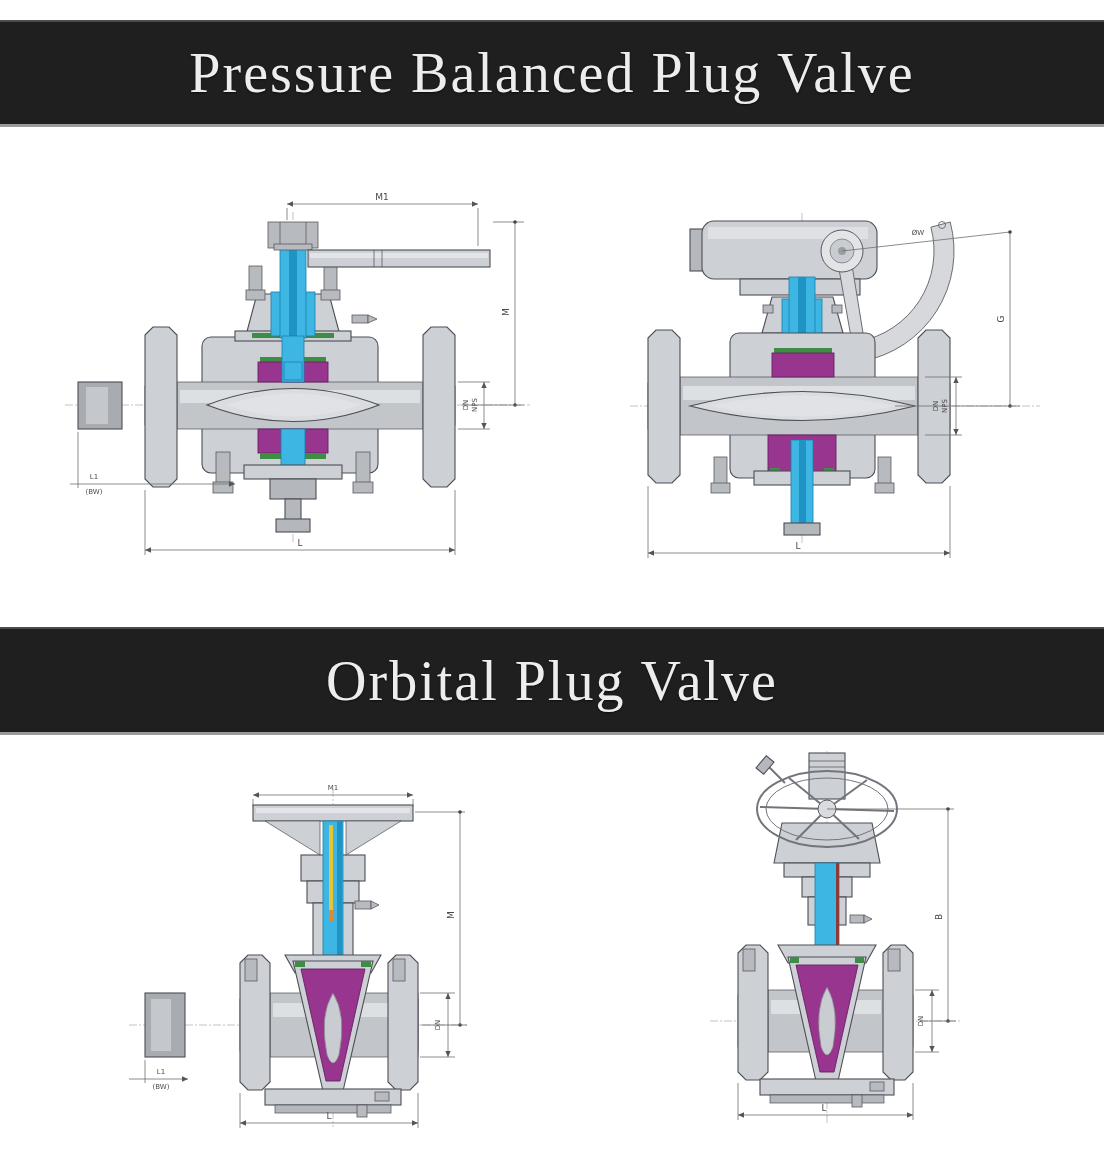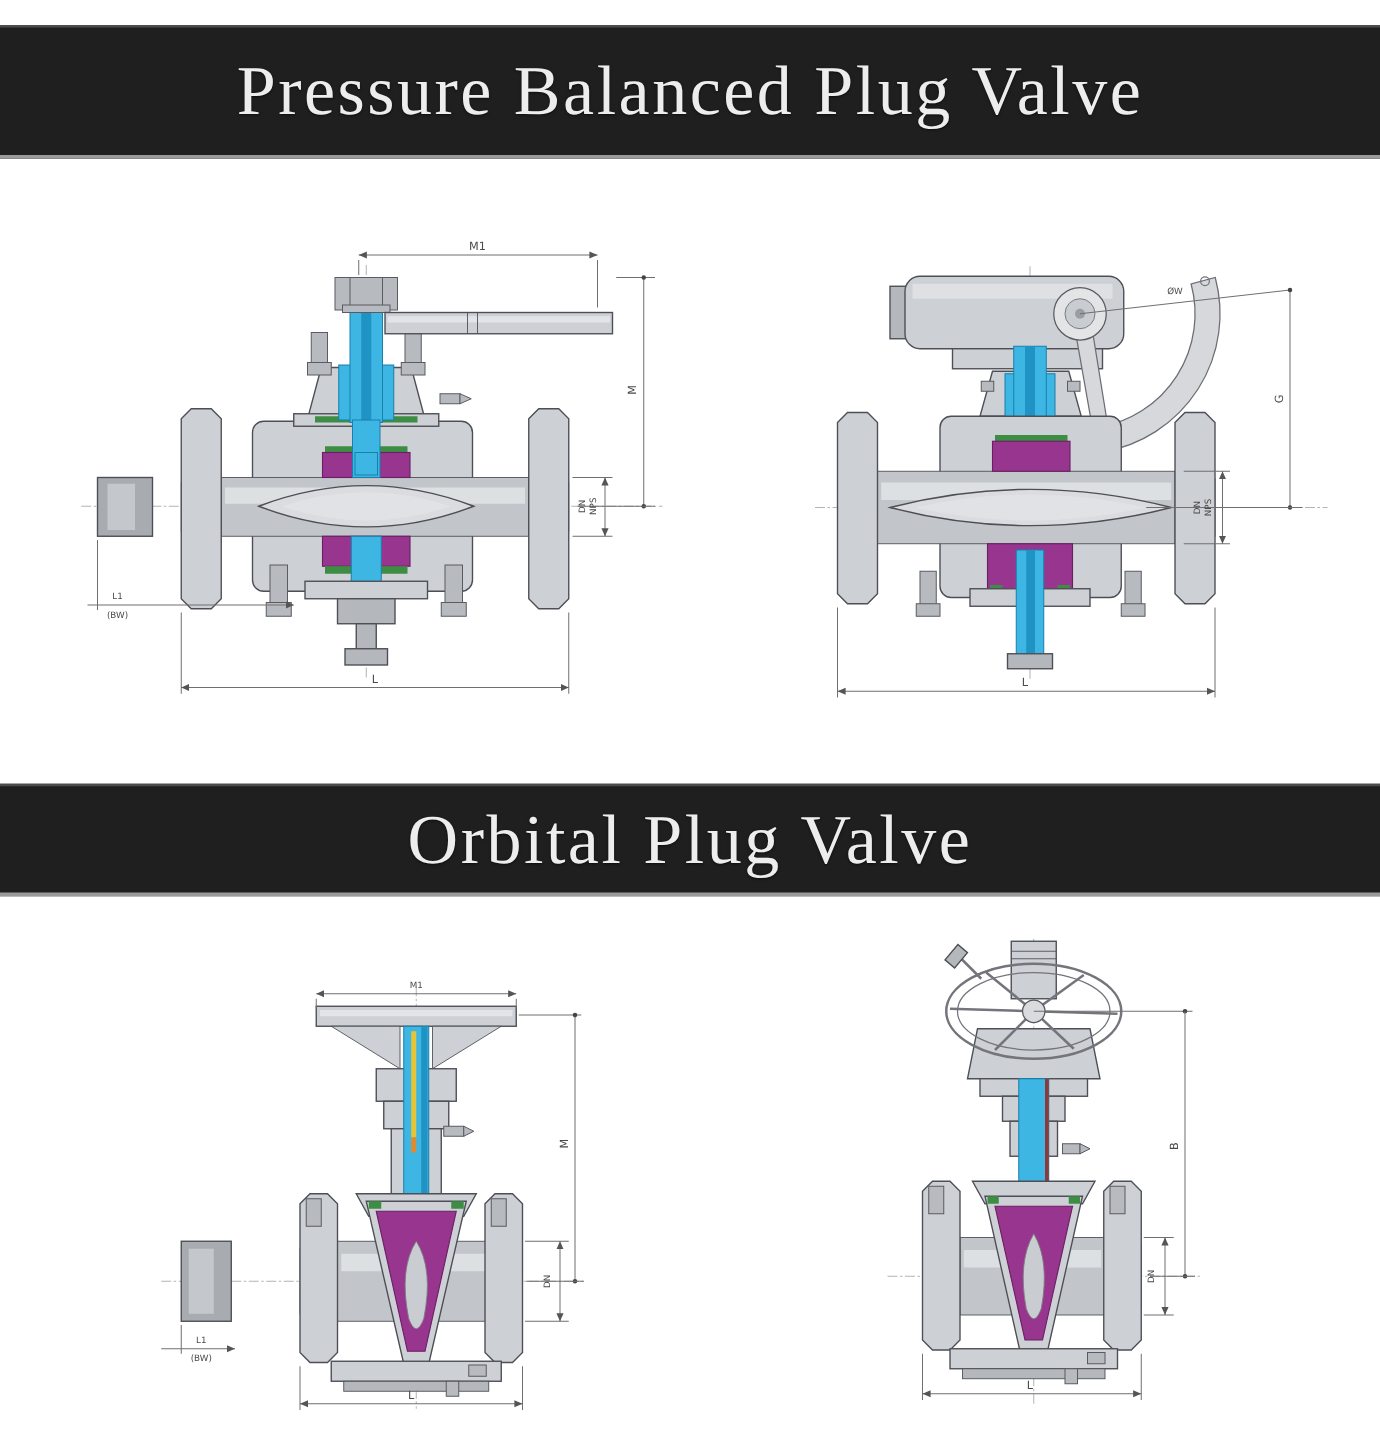--- a/index.html
+++ b/index.html
@@ -157,21 +157,21 @@
 
       <g>
         <line class="ln" x1="115" y1="308" x2="115" y2="373"></line>
         <line class="ln" x1="425" y1="308" x2="425" y2="373"></line>
         <line class="ln" x1="115" y1="368" x2="425" y2="368" marker-start="url(#ar1)" marker-end="url(#ar1)"></line>
         <text class="dim-t" x="270" y="364">L</text>
       </g>
     </svg>
   </figure>
 
-  <figure class="drawing" style="left:612px;top:185px;">
+  <figure class="drawing" style="left:590px;top:185px;">
     <svg width="470" height="410" viewBox="0 0 470 410">
       <defs>
         <marker id="ar2" viewBox="0 0 10 10" refX="9" refY="5" markerWidth="9" markerHeight="9" orient="auto-start-reverse">
           <path d="M0,1 L9,5 L0,9 z" fill="#555"></path>
         </marker>
       </defs>
 
       <g>
         <line class="cl" x1="212" y1="28" x2="212" y2="360"></line>
         <line class="cl" x1="40" y1="221" x2="450" y2="221"></line>
@@ -255,21 +255,21 @@
 
       <g>
         <line class="ln" x1="58" y1="301" x2="58" y2="373"></line>
         <line class="ln" x1="360" y1="301" x2="360" y2="373"></line>
         <line class="ln" x1="58" y1="368" x2="360" y2="368" marker-start="url(#ar2)" marker-end="url(#ar2)"></line>
         <text class="dim-t" x="208" y="364">L</text>
       </g>
     </svg>
   </figure>
 
-  <section class="banner" style="top:627px;height:90px;">
+  <section class="banner" style="top:627px;height:108px;">
     <h1>Orbital Plug Valve</h1>
   </section>
 
   <figure class="drawing" style="left:115px;top:755px;">
     <svg width="365" height="400" viewBox="0 0 365 400">
       <defs>
         <marker id="ar3" viewBox="0 0 10 10" refX="9" refY="5" markerWidth="9" markerHeight="9" orient="auto-start-reverse">
           <path d="M0,1 L9,5 L0,9 z" fill="#555"></path>
         </marker>
       </defs>

